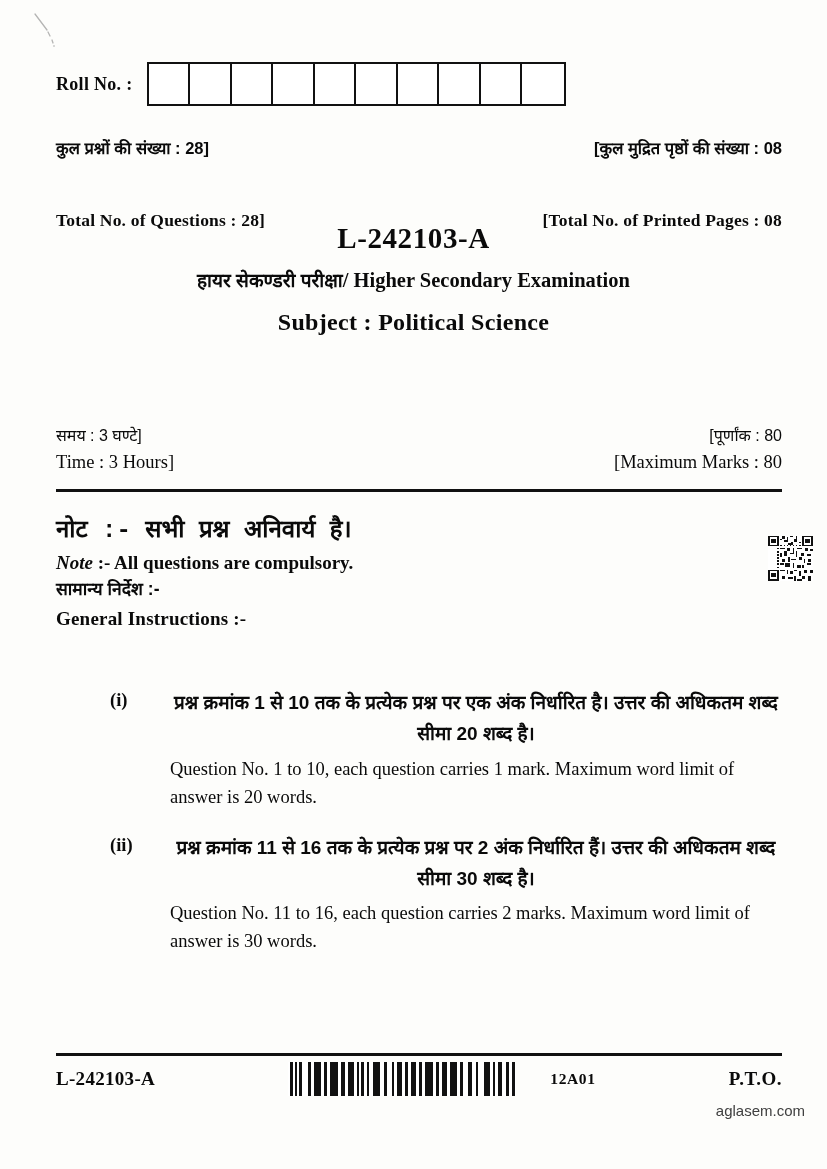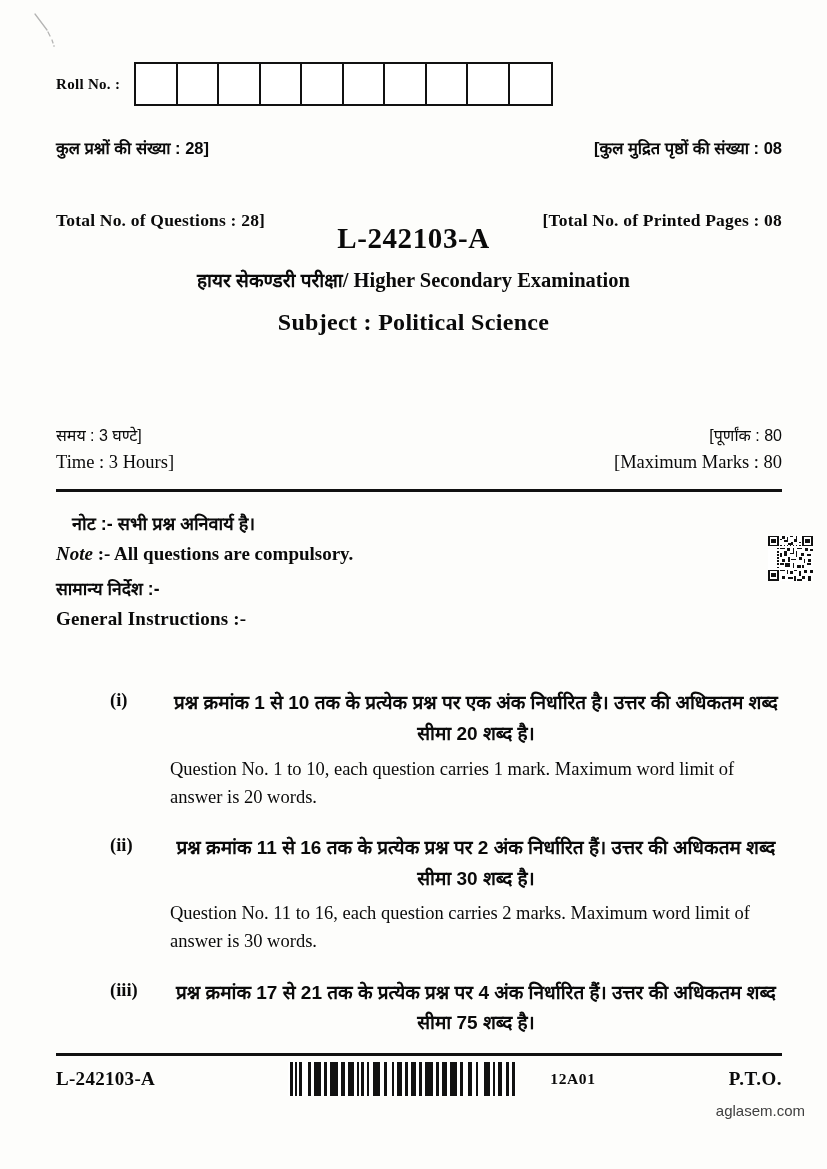--- a/index.html
+++ b/index.html
@@ -32,21 +32,21 @@
 
   
   .rollno-row {
     position: absolute;
     left: 56px; top: 62px;
     display: flex;
     align-items: center;
   }
   .rollno-label {
     font-weight: bold;
-    font-size: 15px;
+    font-size: 18px;
     letter-spacing: .3px;
     margin-right: 14px;
     white-space: nowrap;
   }
   .rollno-boxes {
     display: flex;
     border: 2.4px solid #111;
     height: 44px;
   }
   .rollno-cell {
@@ -126,21 +126,21 @@
   }
   .rule-top { top: 489px; }
   .rule-bottom { top: 1053px; height: 3px; }
 
   
   .note {
     position: absolute;
     left: 56px; top: 511px;
     display: flex; flex-direction: column; gap: 8px;
   }
-  .note-hi { font-family: Liberation Sans, sans-serif; font-weight:bold; font-size: 18px; margin-left: 16px; }
+  .note-hi { font-family: Liberation Mono, monospace; font-weight:bold; font-size: 24px; }
   .note-en { font-size: 19px; font-weight: bold; }
   .note-en i { font-weight: bold; }
 
   
   .qr {
     position: absolute;
     left: 768px; top: 535px;
     width: 45px; height: 46px;
   }
   .qr svg { display:block; width:100%; height:100%; }
@@ -378,27 +378,20 @@
     </div>
 
     <div class="ins-item">
       <div class="ins-num">(ii)</div>
       <div class="ins-body">
         <div class="ins-hi">प्रश्न क्रमांक 11 से 16 तक के प्रत्येक प्रश्न पर 2 अंक निर्धारित हैं। उत्तर की अधिकतम शब्द सीमा 30 शब्द है।</div>
         <div class="ins-en">Question No. 11 to 16, each question carries 2 marks. Maximum word limit of answer is 30 words.</div>
       </div>
     </div>
 
-    <div class="ins-item">
-      <div class="ins-num">(iii)</div>
-      <div class="ins-body">
-        <div class="ins-hi">प्रश्न क्रमांक 17 से 21 तक के प्रत्येक प्रश्न पर 4 अंक निर्धारित हैं। उत्तर की अधिकतम शब्द सीमा 75 शब्द है।</div>
-        <div class="ins-en"></div>
-      </div>
-    </div>
 
   </div>
 
   <div class="rule rule-bottom"></div>
 
   <div class="footer">
     <span class="footer-code">L-242103-A</span>
     <div class="footer-mid">
       <svg class="barcode" width="228" height="34" viewBox="0 0 228 34" shape-rendering="crispEdges">
         <rect width="228" height="34" fill="#ffffff"></rect>

